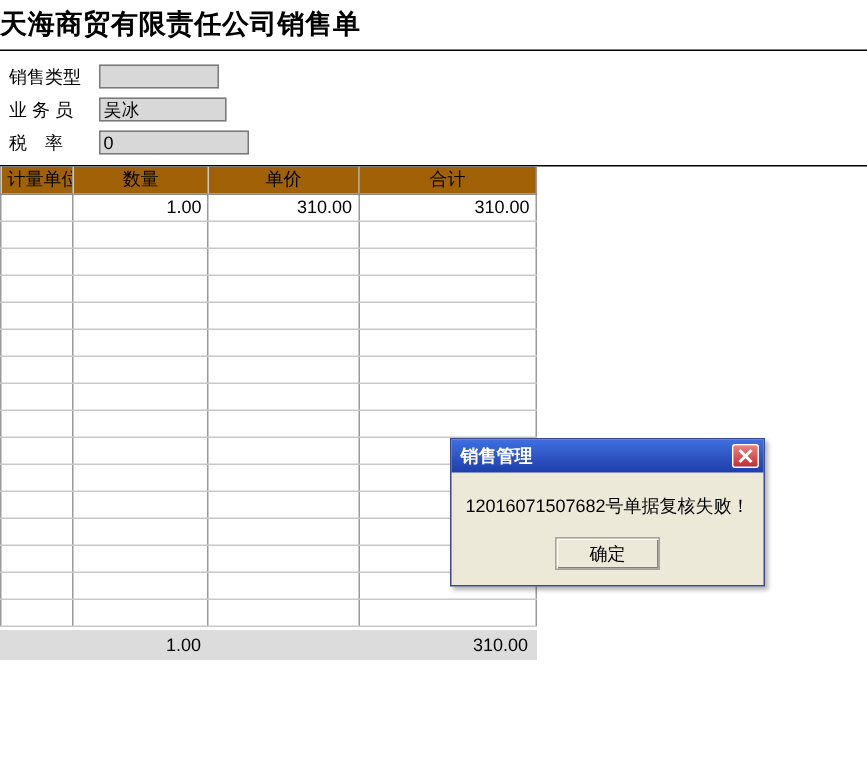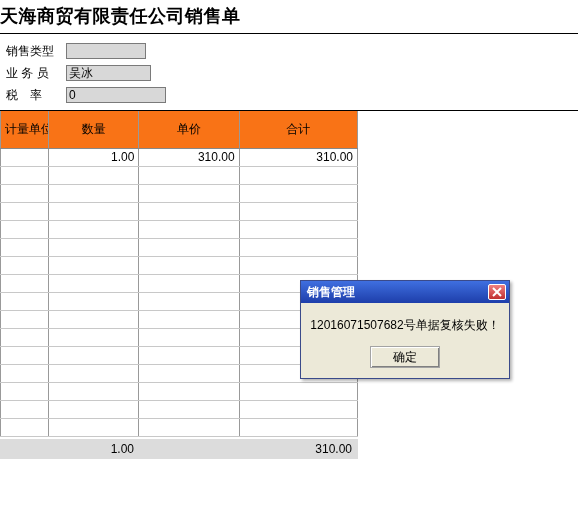--- a/index.html
+++ b/index.html
@@ -66,25 +66,25 @@
   table.grid th, table.grid td {
     border-left: 1px solid #999;
     border-right: 1px solid #999;
     border-bottom: 1px solid #c8c8c8;
     height: 18px;
     padding: 0 4px;
     overflow: hidden;
     white-space: nowrap;
   }
   table.grid th {
-    background: #f97316;
+    background: #a16207;
     border-bottom: 1px solid #888;
     font-weight: normal;
     text-align: center;
-    height: 37px;
+    height: 18px;
   }
   table.grid td { text-align: right; }
   .col-unit { width: 48px; }
   .col-qty  { width: 90px; }
   .col-price{ width: 100px; }
   .col-total{ width: 118px; }
 
   .totals {
     margin-top: 2px;
     width: 358px;
@@ -97,21 +97,21 @@
   }
   .totals .cu { width:48px; }
   .totals .cq { width:90px; text-align:right; padding-right:4px; }
   .totals .cp { width:100px; }
   .totals .ct { width:118px; text-align:right; padding-right:4px; }
 
   
   .dialog {
     position: absolute;
     left: 300px;
-    top: 280px;
+    top: 292px;
     width: 210px;
     border: 1px solid #3a4a8a;
     background: #ece9d8;
     box-shadow: 2px 2px 3px rgba(0,0,0,0.3);
     font-size: 12px;
   }
   .dlg-title {
     height: 22px;
     background: linear-gradient(to bottom, #3f6fe0, #1e3eaa);
     color: #fff;

